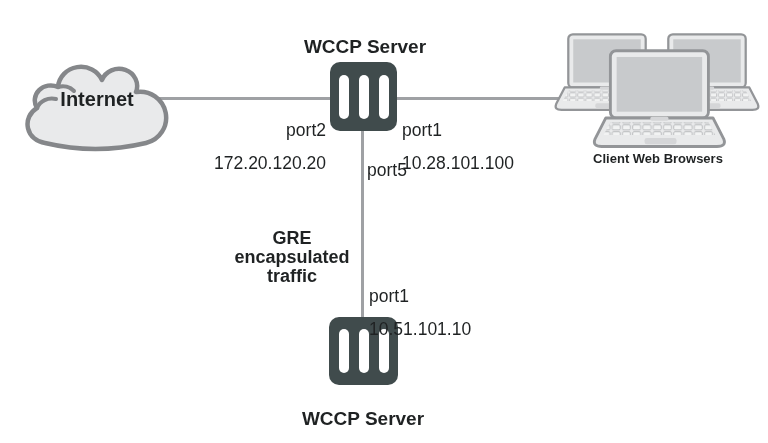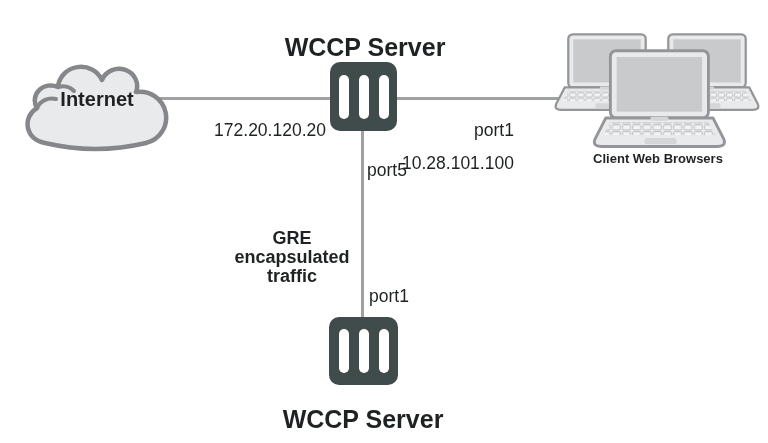--- a/index.html
+++ b/index.html
@@ -14,23 +14,23 @@
   }
   .line { position: absolute; background: var(--link, #9fa1a4); z-index: 1; }
   .appliance {
     position: absolute; z-index: 3;
     background: var(--appliance, #404b4c);
     border-radius: 10px;
     display: flex; align-items: center; justify-content: center; gap: 10px;
   }
   .vents { display: flex; gap: 10px; }
   .vent { width: 10px; height: 44px; background: #ffffff; border-radius: 5px; }
-  .label { position: absolute; z-index: 4; white-space: pre-line; text-align: right; }
+  .label { position: absolute; z-index: 4; white-space: pre-line; }
   .centered { transform: translateX(-50%); text-align: center; }
-  .node-title { font-weight: bold; font-size: 25px; line-height: 20px; }
+  .node-title { font-weight: bold; font-size: 19px; line-height: 20px; }
   .hostname  { font-style: italic; font-size: 18px; line-height: 20px; }
   .port-label { font-size: 17.5px; line-height: 16.5px; }
   .port-label span { display: block; }
   .right-align { text-align: right; }
   .internet-label { font-weight: bold; font-size: 20px; line-height: 20px; }
   .gre-label { font-weight: bold; font-size: 18px; line-height: 19px; width: 140px; }
   .clients-label { font-weight: bold; font-size: 13px; line-height: 20px; width: 150px; }
   svg.cloud { position: absolute; left: 12px; top: 44px; z-index: 2; }
   svg.laptops { position: absolute; left: 551px; top: 27px; z-index: 2; }
 </style>
@@ -67,31 +67,33 @@
         <span class="vent"></span>
         <span class="vent"></span>
     </div>
   </div>
   <div class="label centered" style="left:363px; top:391px;">
     <div class="node-title">WCCP Server</div>
     
   </div>
 
   <div class="label port-label right-align" style="right:442px; top:105px;">
+    <span>port2</span>
     <span>172.20.120.20</span>
   </div>
   <div class="label port-label" style="left:402px; top:105px;">
     <span>port1</span>
     <span>10.28.101.100</span>
   </div>
   <div class="label port-label" style="left:367px; top:145px;">
     <span>port5</span>
   </div>
   <div class="label port-label" style="left:369px; top:271px;">
     <span>port1</span>
+    <span>10.51.101.10</span>
   </div>
 
   <div class="label centered gre-label" style="left:292px; top:229px;">GRE encapsulated traffic</div>
 
   <svg class="laptops" width="212" height="124" viewBox="0 0 212 124">
     <defs>
       <pattern id="kb" width="9" height="6" patternUnits="userSpaceOnUse">
         <rect x="0.6" y="0.6" width="7" height="4.4" rx="1" fill="var(--laptop-key)" stroke="var(--laptop-key-stroke)" stroke-width="0.8"></rect>
       </pattern>
       <g id="laptop">

